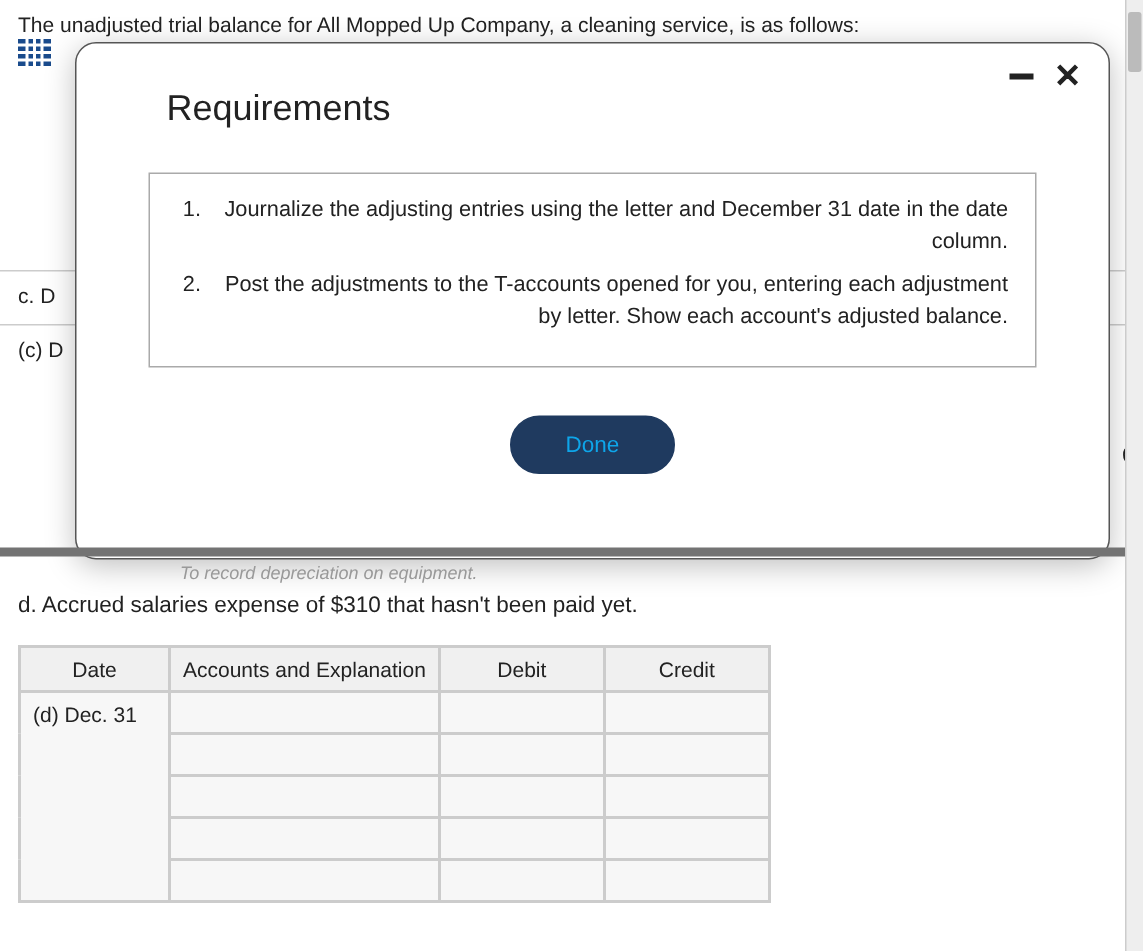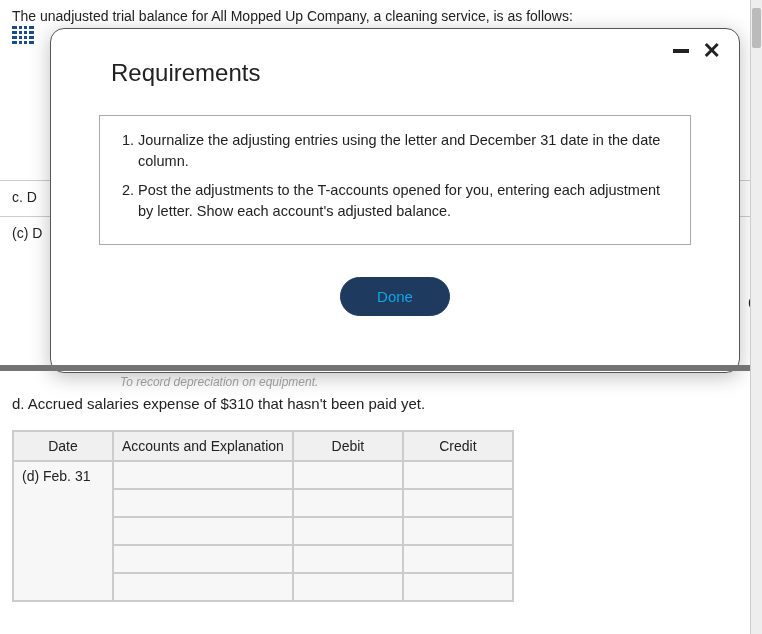--- a/index.html
+++ b/index.html
@@ -127,21 +127,21 @@
       margin-top: 8px;
       margin-bottom: 28px;
       padding-left: 12px;
     }
     .req-box {
       border: 1px solid #aaa;
       padding: 14px 18px;
       font-size: 14.5px;
       line-height: 1.45;
     }
-    .req-box ol { padding-left: 20px; }
+    .req-box ol { padding-left: 20px; text-align: right; }
     .req-box li { margin-bottom: 8px; }
     .modal-buttons {
       display: flex;
       justify-content: center;
       gap: 18px;
       margin-top: 32px;
     }
     .btn {
       min-width: 110px;
       padding: 10px 22px;
@@ -209,21 +209,21 @@
 
 <table class="journal-table">
   <tbody>
       <tr>
     <th class="date-col">Date</th>
     <th class="acct-col double-gap">Accounts and Explanation</th>
     <th class="amt-col double-gap">Debit</th>
     <th class="amt-col double-gap">Credit</th>
   </tr>
   <tr class="body-row">
-    <td class="date-cell" rowspan="5">(d) Feb. 31</td>
+    <td class="date-cell" rowspan="5">(d) Dec. 31</td>
     <td class="double-gap"></td>
     <td class="double-gap"></td>
     <td class="double-gap"></td>
   </tr>
   <tr class="body-row">
     <td class="double-gap"></td>
     <td class="double-gap"></td>
     <td class="double-gap"></td>
   </tr>
   <tr class="body-row">

